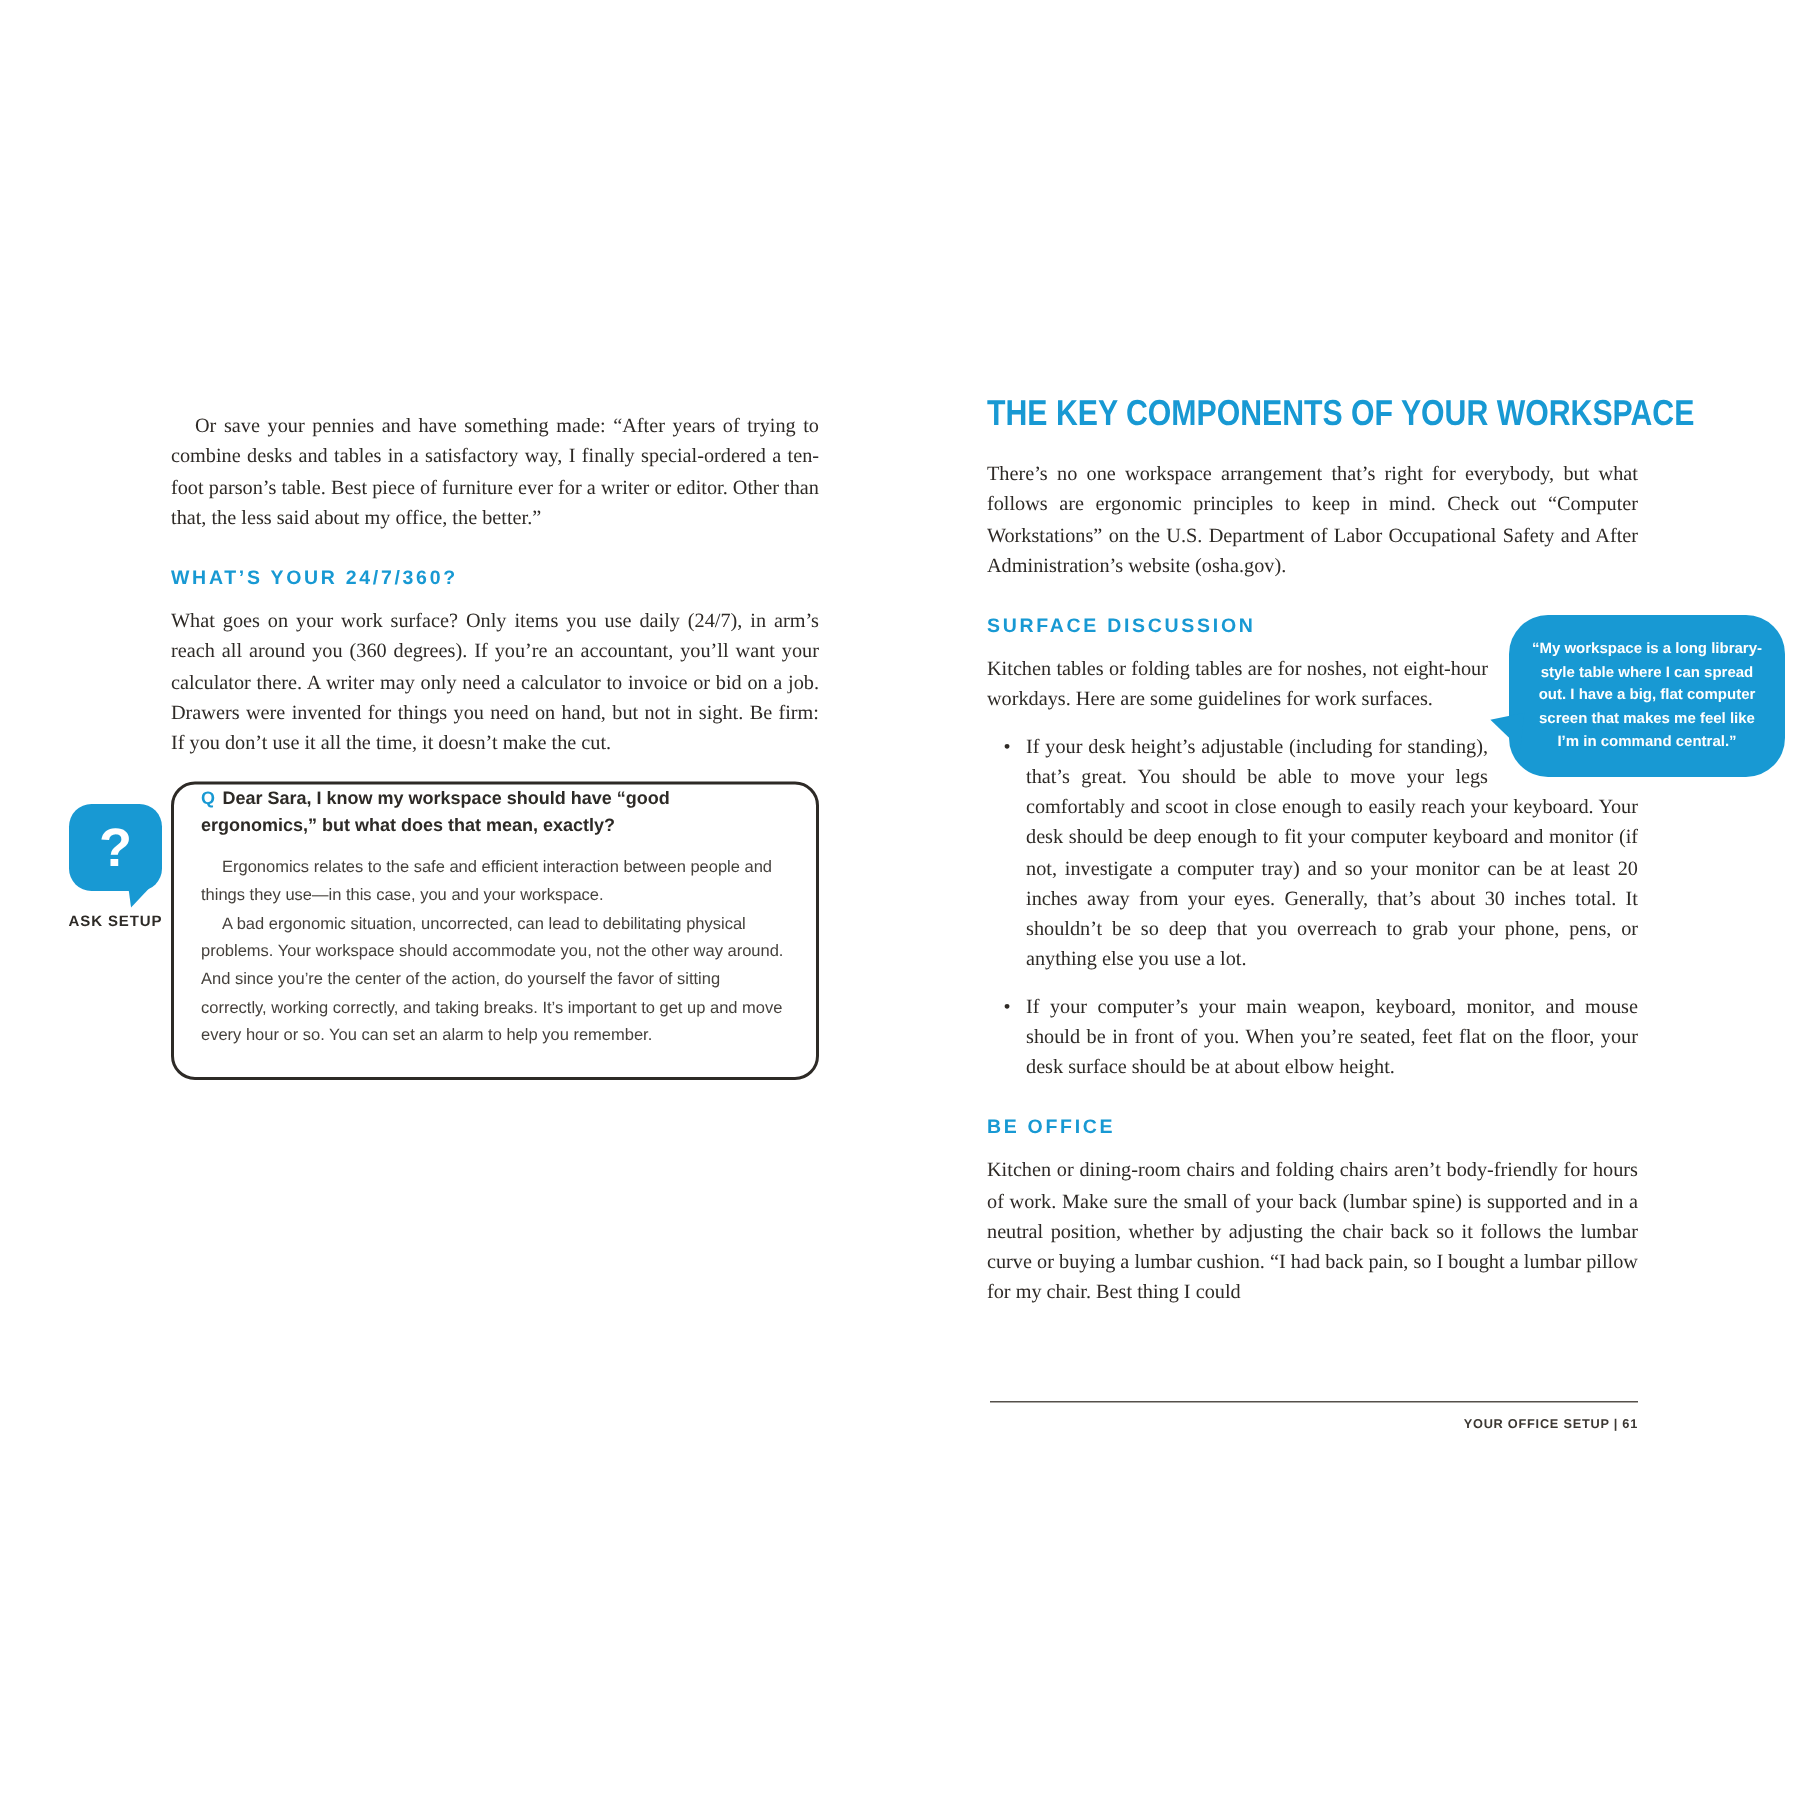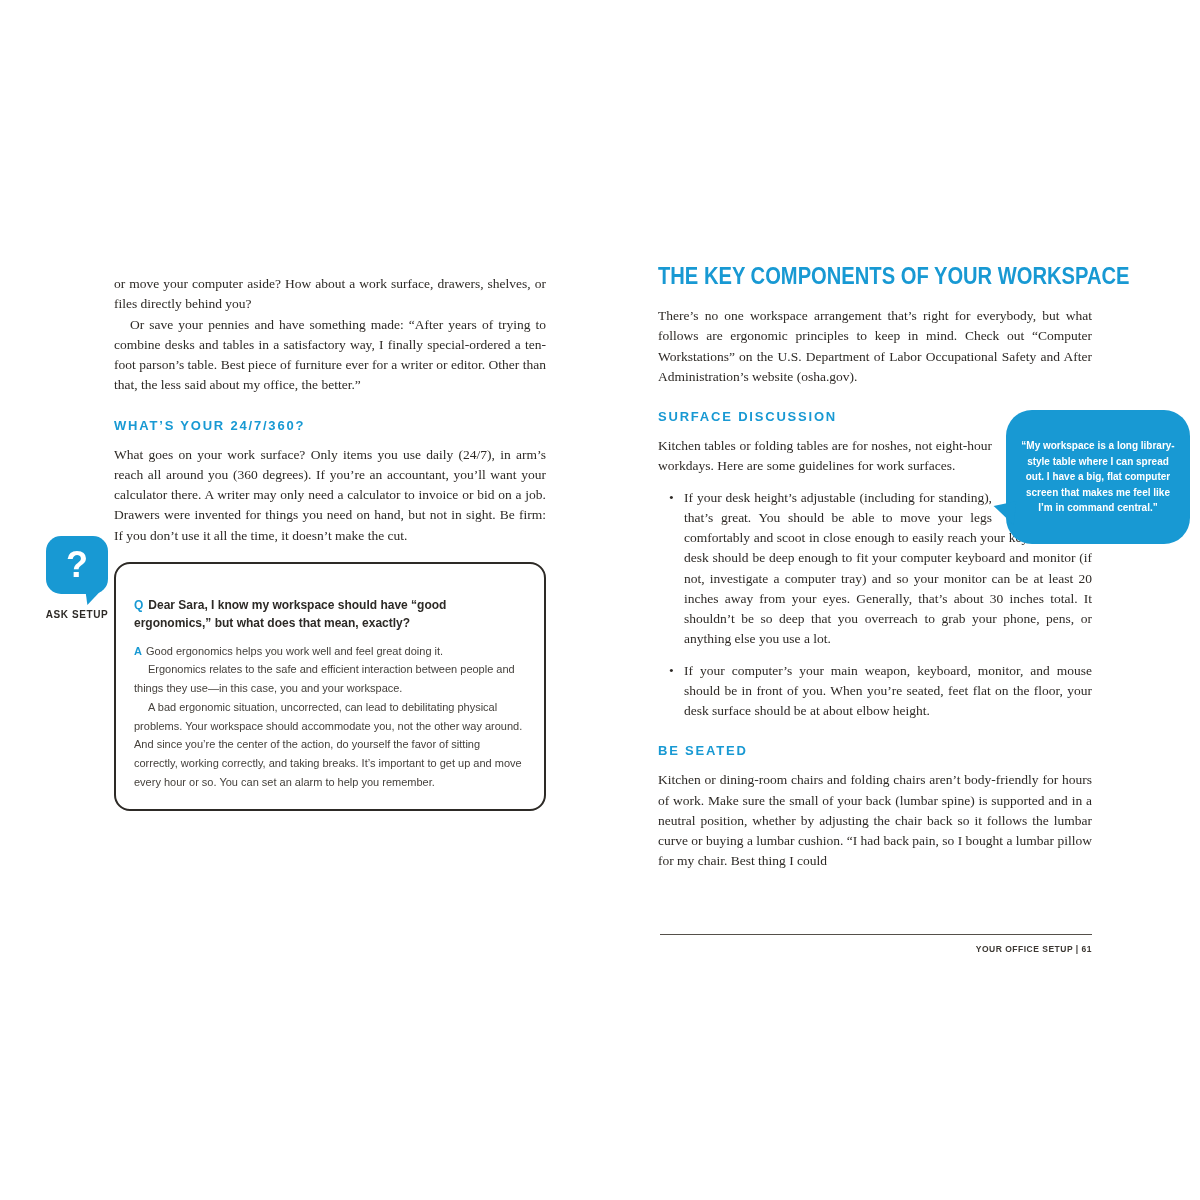--- a/index.html
+++ b/index.html
@@ -44,21 +44,21 @@
     white-space: nowrap;
     transform: scaleX(0.84);
     transform-origin: left center;
   }
 
   
   .qa-box {
     margin-top: 16px;
     border: 2px solid #2d2a26;
     border-radius: 16px;
-    padding: 32px 18px 18px;
+    padding: 0 18px 18px;
     font-family: "Liberation Sans", sans-serif;
   }
   .q-line { margin: 0 0 10px; font-size: 12px; font-weight: bold; line-height: 1.5; color: #2d2a26; }
   .q-label { color: var(--accent); margin-right: 5px; }
   .a-para { margin: 0; font-size: 11px; line-height: 1.7; color: #45413c; text-align: left; }
   .a-label { color: var(--accent); font-weight: bold; margin-right: 4px; }
   .a-indent { text-indent: 14px; }
 
   
   .ask-sara { position: absolute; left: 38px; top: 536px; width: 78px; text-align: center; }
@@ -106,21 +106,21 @@
 
   
   .bubble-spacer { float: right; width: 100px; height: 136px; }
   .speech-bubble {
     position: absolute;
     left: 1006px; top: 410px;
     width: 184px;
     background: var(--accent);
     color: #ffffff;
     border-radius: 26px;
-    padding: 28px 13px;
+    padding: 15px 13px;
     font-family: "Liberation Sans", sans-serif;
     font-weight: bold;
     font-size: 10px;
     line-height: 1.55;
     text-align: center;
   }
   .speech-bubble::after {
     content: "";
     position: absolute;
     left: -13px; bottom: 20px;
@@ -146,28 +146,26 @@
   }
   .footer-left  { left: 114px; text-align: left; }
   .footer-right { left: 660px; text-align: right; }
 </style>
 </head>
 <body>
 
 <main class="page">
 
   <section class="col-left">
-    <p class="body">or move your computer aside? How about a work surface, drawers, shelves, or files directly behind you?</p>
     <p class="body indent">Or save your pennies and have something made: “After years of trying to combine desks and tables in a satisfactory way, I finally special-ordered a ten-foot parson’s table. Best piece of furniture ever for a writer or editor. Other than that, the less said about my office, the better.”</p>
     <h3 class="sub">WHAT’S YOUR 24/7/360?</h3>
     <p class="body">What goes on your work surface? Only items you use daily (24/7), in arm’s reach all around you (360 degrees). If you’re an accountant, you’ll want your calculator there. A writer may only need a calculator to invoice or bid on a job. Drawers were invented for things you need on hand, but not in sight. Be firm: If you don’t use it all the time, it doesn’t make the cut.</p>
 
     <div class="qa-box">
       <p class="q-line"><span class="q-label">Q</span><span>Dear Sara, I know my workspace should have “good ergonomics,” but what does that mean, exactly?</span></p>
-      <p class="a-para"><span class="a-label">A</span><span>Good ergonomics helps you work well and feel great doing it.</span></p>
       <p class="a-para a-indent">Ergonomics relates to the safe and efficient interaction between people and things they use—in this case, you and your workspace.</p>
       <p class="a-para a-indent">A bad ergonomic situation, uncorrected, can lead to debilitating physical problems. Your workspace should accommodate you, not the other way around. And since you’re the center of the action, do yourself the favor of sitting correctly, working correctly, and taking breaks. It’s important to get up and move every hour or so. You can set an alarm to help you remember.</p>
     </div>
   </section>
 
   <aside class="ask-sara">
     <div class="ask-bubble">
         <span>?</span>
       </div>
     <div class="ask-label">ASK SETUP</div>
@@ -180,21 +178,21 @@
     <h3 class="sub">SURFACE DISCUSSION</h3>
     <p class="body">Kitchen tables or folding tables are for noshes, not eight-hour workdays. Here are some guidelines for work surfaces.</p>
 
     <div class="bullet">
       <span class="marker">•</span><span>If your desk height’s adjustable (including for standing), that’s great. You should be able to move your legs comfortably and scoot in close enough to easily reach your keyboard. Your desk should be deep enough to fit your computer keyboard and monitor (if not, investigate a computer tray) and so your monitor can be at least 20 inches away from your eyes. Generally, that’s about 30 inches total. It shouldn’t be so deep that you overreach to grab your phone, pens, or anything else you use a lot.</span>
     </div>
     <div class="bullet">
       <span class="marker">•</span><span>If your computer’s your main weapon, keyboard, monitor, and mouse should be in front of you. When you’re seated, feet flat on the floor, your desk surface should be at about elbow height.</span>
     </div>
 
-    <h3 class="sub">BE SEATED</h3>
+    <h3 class="sub">BE OFFICE</h3>
     <p class="body">Kitchen or dining-room chairs and folding chairs aren’t body-friendly for hours of work. Make sure the small of your back (lumbar spine) is supported and in a neutral position, whether by adjusting the chair back so it follows the lumbar curve or buying a lumbar cushion. “I had back pain, so I bought a lumbar pillow for my chair. Best thing I could</p>
   </section>
 
   <div class="speech-bubble">
     <span>“My workspace is a long library-style table where I can spread out. I have a big, flat computer screen that makes me feel like I’m in command central.”</span>
   </div>
 
   <footer class="footer footer-right">YOUR OFFICE SETUP | 61</footer>
 
 </main>

